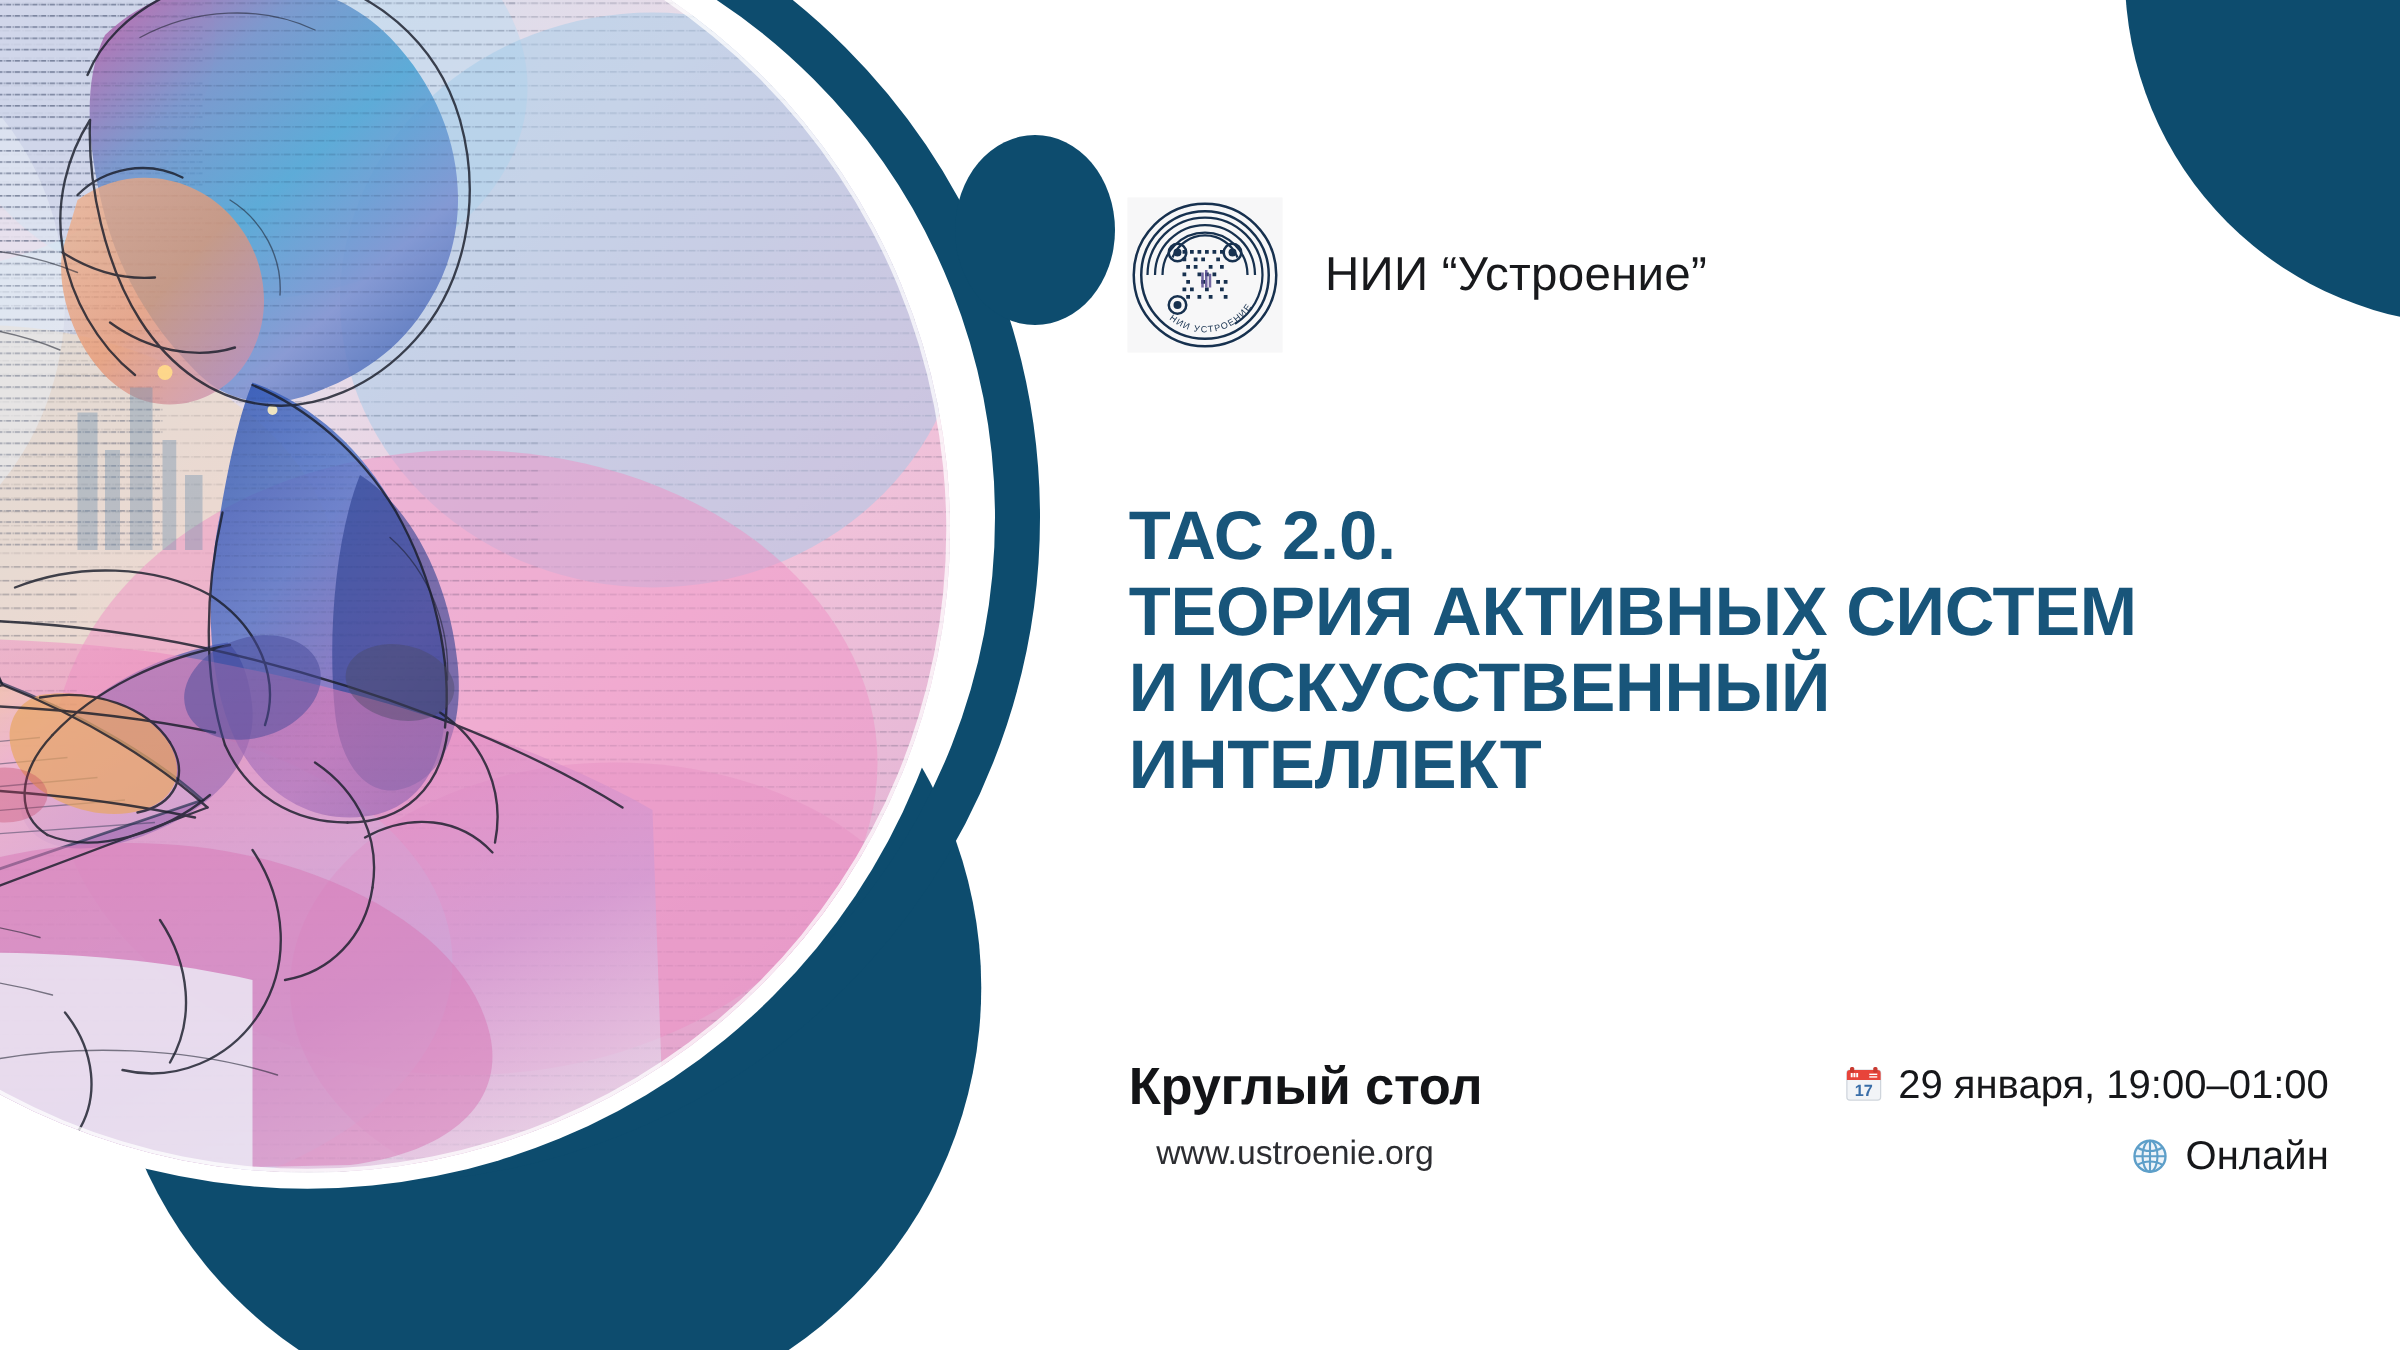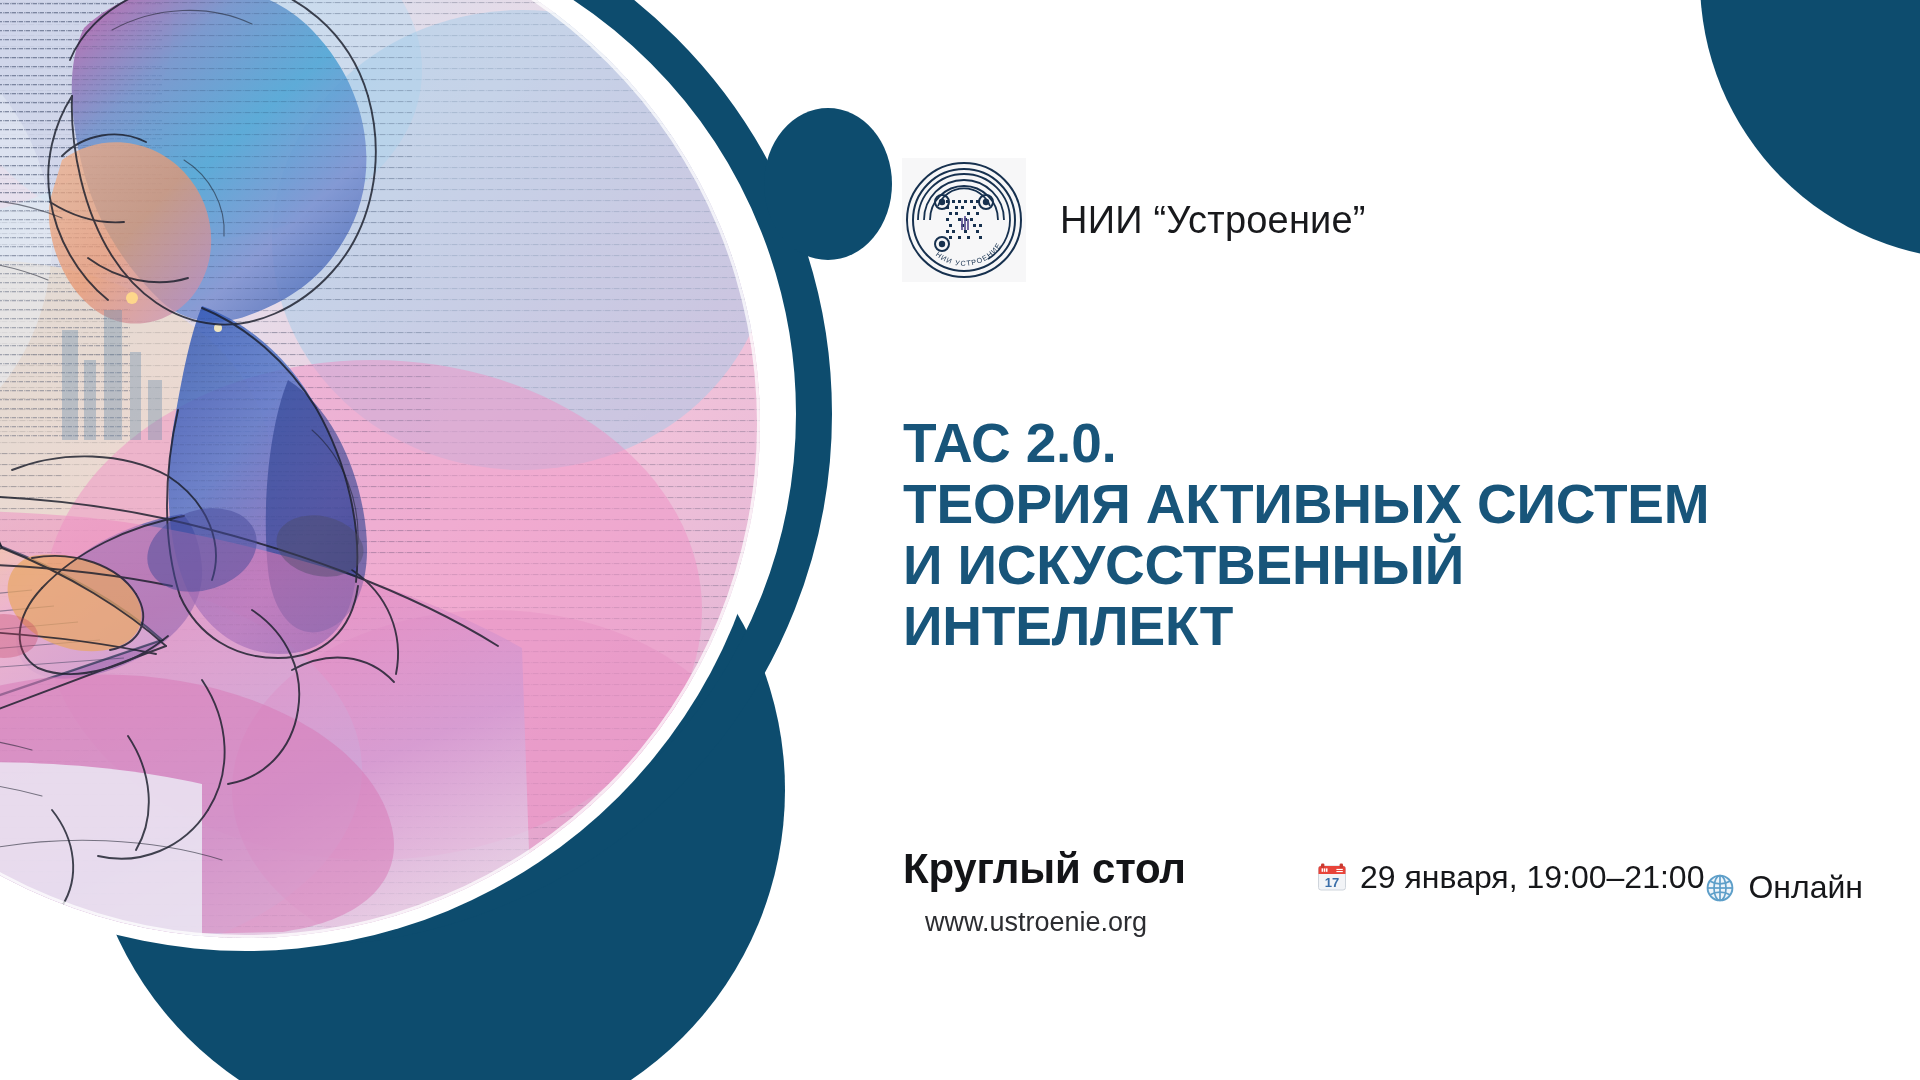--- a/index.html
+++ b/index.html
@@ -119,21 +119,20 @@
   #headline {
     position: absolute;
     left: 903px;
     top: 398px;
     width: 1000px;
     color: #18557a;
     font-weight: bold;
     font-size: 55px;
     line-height: 1.11;
     letter-spacing: -0.2px;
-    margin-top: 15px;
   }
   #headline .hl-line { display: block; white-space: nowrap; }
 
   
   #footer {
     position: absolute;
     left: 903px;
     top: 845px;
     width: 960px;
     display: flex;
@@ -151,21 +150,22 @@
   #event-site {
     margin-top: 14px;
     margin-left: 22px;
     font-size: 27px;
     color: #2c2d31;
     white-space: nowrap;
   }
 
   #footer-right {
     display: flex;
-    flex-direction: row;
+    flex-direction: column;
+    align-items: flex-end;
     padding-top: 4px;
   }
   .meta-row {
     display: flex;
     align-items: center;
     gap: 12px;
     font-size: 32px;
     color: #16171a;
     white-space: nowrap;
   }
@@ -477,21 +477,21 @@
             <g fill="#ffffff">
               <rect x="5.6" y="6.4" width="1.5" height="3.4"></rect>
               <rect x="7.8" y="6.4" width="1.5" height="3.4"></rect>
               <rect x="10" y="6.4" width="1.5" height="3.4"></rect>
               <rect x="20.4" y="6.9" width="6.4" height="1.1"></rect>
               <rect x="20.4" y="9" width="6.4" height="1.1"></rect>
             </g>
             <text x="16" y="25" text-anchor="middle" font-family="&quot;Liberation Sans&quot;, sans-serif" font-size="13" font-weight="bold" fill="#3a6ea8">17</text>
           </svg>
         </span>
-        <span>29 января, 19:00–21:00</span>
+        <span>29 января, 19:00–01:00</span>
       </div>
       <div class="meta-row">
         <span class="meta-icon">
           <svg width="32" height="32" viewBox="0 0 32 32" xmlns="http://www.w3.org/2000/svg" aria-hidden="true">
             <circle cx="16" cy="16" r="12.4" fill="#eef4fa" stroke="#5e9fc9" stroke-width="1.9"></circle>
             <g fill="none" stroke="#5e9fc9" stroke-width="1.7">
               <path d="M16 3.6v24.8"></path>
               <path d="M3.6 16h24.8"></path>
               <ellipse cx="16" cy="16" rx="6" ry="12.4"></ellipse>
               <path d="M6.2 9.2c2.8 1.7 6.1 2.6 9.8 2.6s7-0.9 9.8-2.6"></path>

